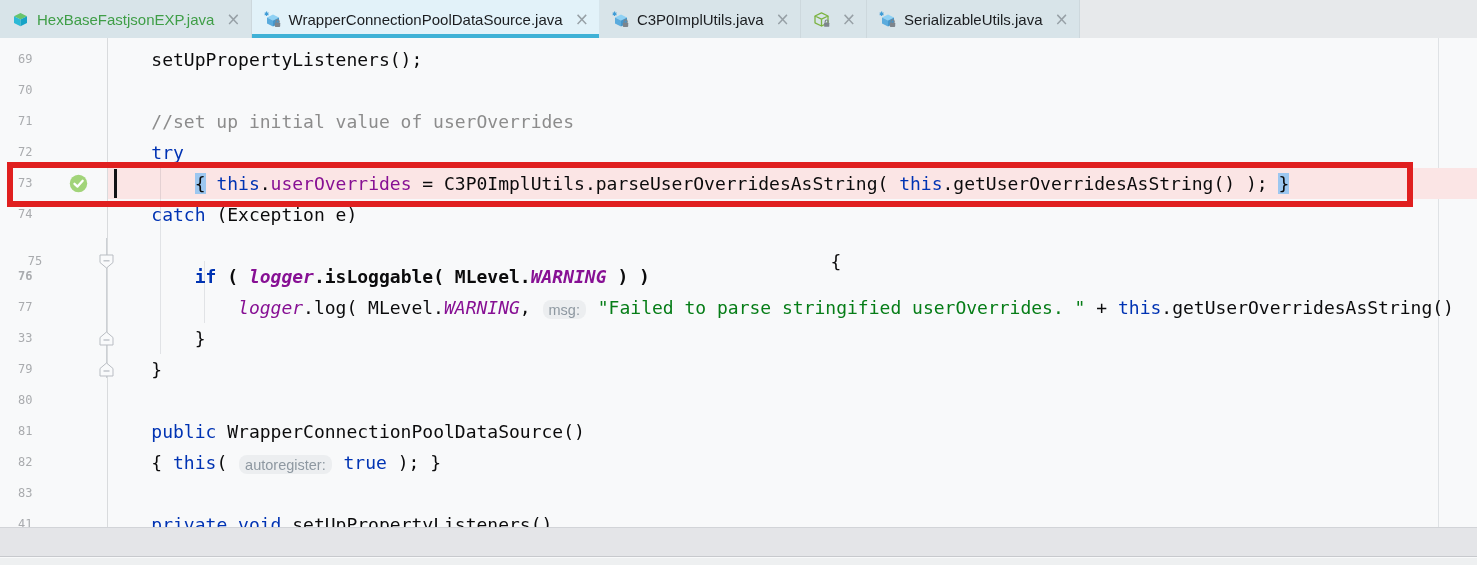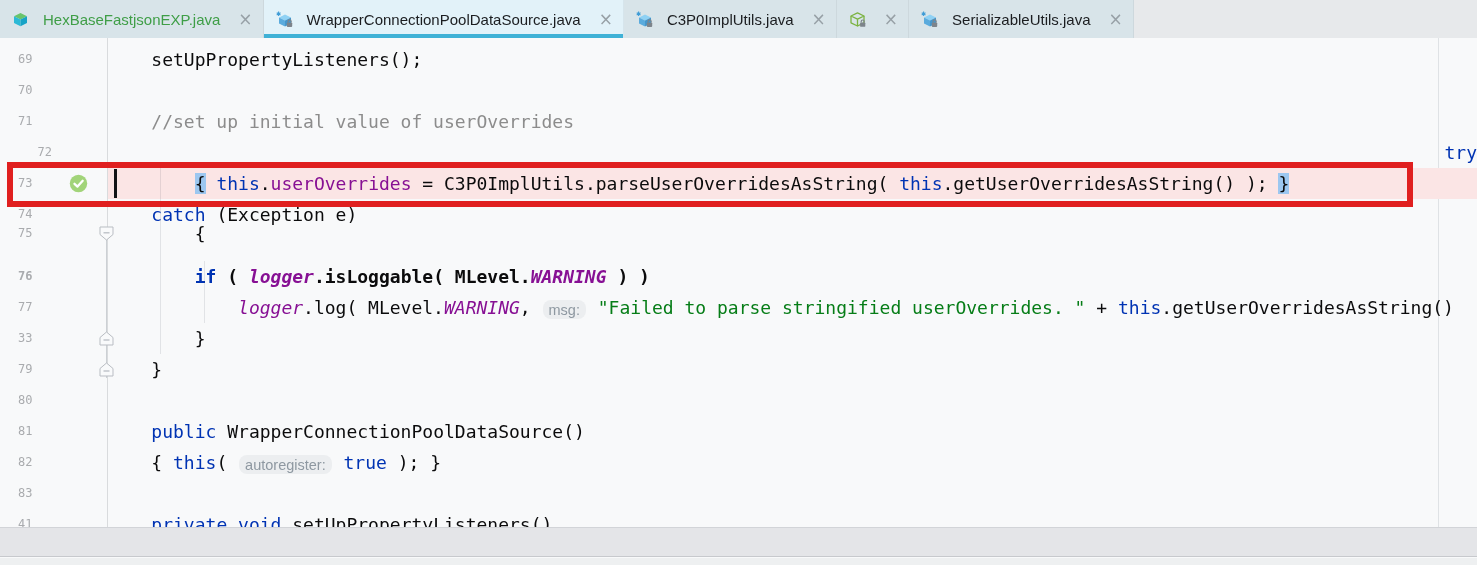--- a/index.html
+++ b/index.html
@@ -23,21 +23,21 @@
     --bottom-bar-bg:#e4e5e8;
     --bottom-strip-bg:#eef0f1;
   }
   *{box-sizing:border-box;}
   html,body{margin:0;padding:0;}
   body{width:1477px;height:565px;overflow:hidden;background:#fff;font-family:"Liberation Sans",sans-serif;}
   .window{position:relative;width:1477px;height:565px;background:var(--editor-bg);}
 
   
   .tabbar{position:absolute;top:0;left:0;width:1477px;height:38px;background:var(--tab-bar-bg);display:flex;align-items:stretch;overflow:hidden;}
-  .tab{position:relative;display:flex;align-items:center;gap:14px;padding:0 10px 0 12px;background:var(--inactive-tab-bg);border-right:1px solid rgba(0,0,0,0.05);cursor:pointer;flex:0 0 auto;}
+  .tab{position:relative;display:flex;align-items:center;gap:8px;padding:0 10px 0 12px;background:var(--inactive-tab-bg);border-right:1px solid rgba(0,0,0,0.05);cursor:pointer;flex:0 0 auto;}
   .tab.active{background:var(--active-tab-bg);}
   .tab.active::after{content:"";position:absolute;left:0;right:0;bottom:0;height:4px;background:var(--active-tab-underline);}
   .tab-icon{width:17px;height:17px;flex:0 0 17px;}
   .tab-icon svg{width:17px;height:17px;display:block;}
   .tab-label{font-size:15px;color:#1b1d20;white-space:nowrap;}
   .tab-close{color:#97a0a6;font-size:17px;line-height:1;margin-left:4px;font-family:"DejaVu Sans",sans-serif;}
   .tab-filler{flex:1 1 auto;background:var(--tab-bar-bg);}
 
   
   .editor{position:absolute;top:38px;left:0;width:1477px;height:489px;background:var(--editor-bg);overflow:hidden;font-family:"DejaVu Sans Mono",monospace;cursor:text;}
@@ -174,41 +174,41 @@
         <div class="code-line" style="top: 37px;">
     <span class="lnum">70</span>
     <span class="gslot"></span>
     <code class="ltext"></code>
   </div>
         <div class="code-line" style="top: 68px;">
     <span class="lnum">71</span>
     <span class="gslot"></span>
     <code class="ltext"><span class="tk-cmt">    //set up initial value of userOverrides</span></code>
   </div>
-        <div class="code-line" style="top: 99px; text-align: right;">
+        <div class="code-line" style="top: 99px;">
     <span class="lnum">72</span>
     <span class="gslot"></span>
     <code class="ltext"><span class="tk-plain">    </span><span class="tk-kw">try</span></code>
   </div>
         <div class="code-line hl" style="top: 130px;">
     <span class="lnum">73</span>
     <span class="gslot">
             <svg viewBox="0 0 19 19">
               <circle cx="9.5" cy="9.5" r="8.7" fill="var(--check-icon-green)"></circle>
               <path d="M5.5 9.8 L8.5 12.6 L13.7 6.8" stroke="#ffffff" stroke-width="2.3" fill="none" stroke-linecap="round" stroke-linejoin="round"></path>
             </svg>
           </span>
     <code class="ltext"><span class="tk-plain">        </span><span class="tk-brace">{</span><span class="tk-plain"> </span><span class="tk-kw">this</span><span class="tk-plain">.</span><span class="tk-field">userOverrides</span><span class="tk-plain"> = C3P0ImplUtils.parseUserOverridesAsString( </span><span class="tk-kw">this</span><span class="tk-plain">.getUserOverridesAsString() ); </span><span class="tk-brace">}</span></code>
   </div>
         <div class="code-line" style="top: 161px;">
     <span class="lnum">74</span>
     <span class="gslot"></span>
     <code class="ltext"><span class="tk-plain">    </span><span class="tk-kw">catch</span><span class="tk-plain"> (Exception e)</span></code>
   </div>
-        <div class="code-line" style="top: 180px;">
+        <div class="code-line" style="top: 208px; text-align: center;">
     <span class="lnum">75</span>
     <span class="gslot"></span>
     <code class="ltext"><span class="tk-plain">        {</span></code>
   <span class="fold">
             <svg viewBox="0 0 15 15">
               <path d="M1 1 H14 V8.5 L7.5 14 L1 8.5 Z" fill="#f9fafb" stroke="#b9bdc3"></path>
               <line x1="4.5" y1="6.8" x2="10.5" y2="6.8" stroke="#b9bdc3" stroke-width="1.3"></line>
             </svg>
           </span>
         </div>

